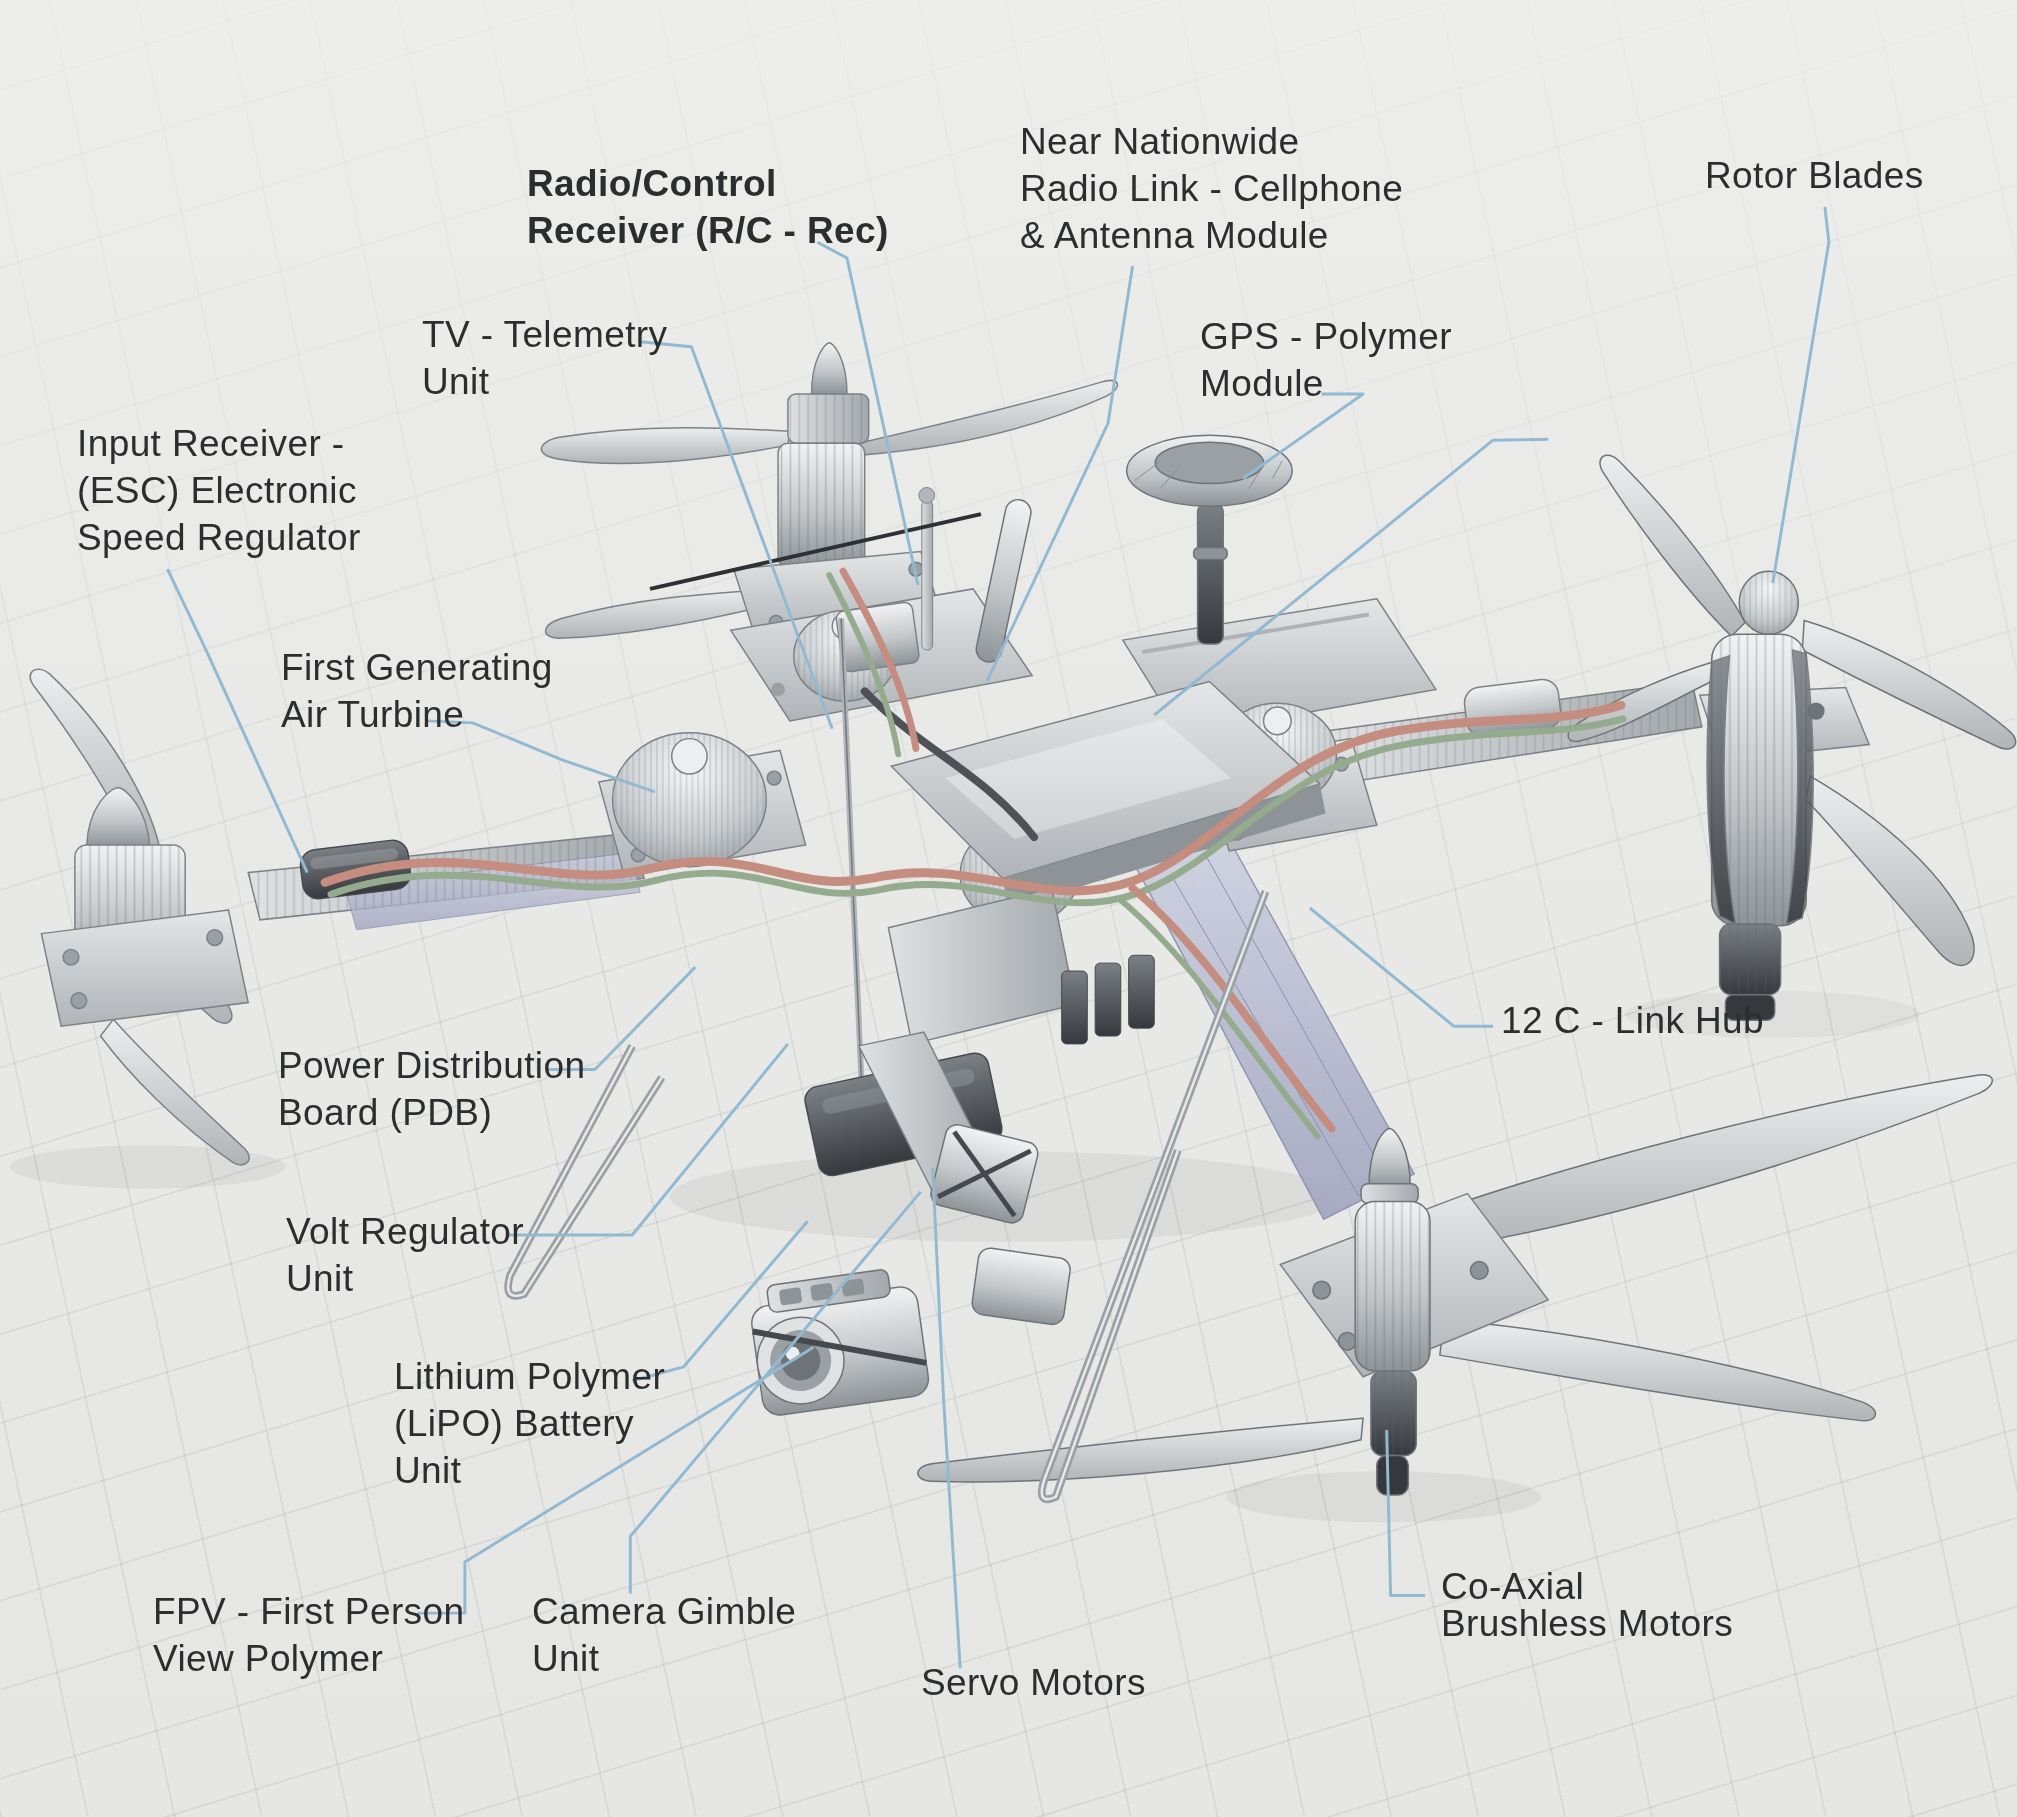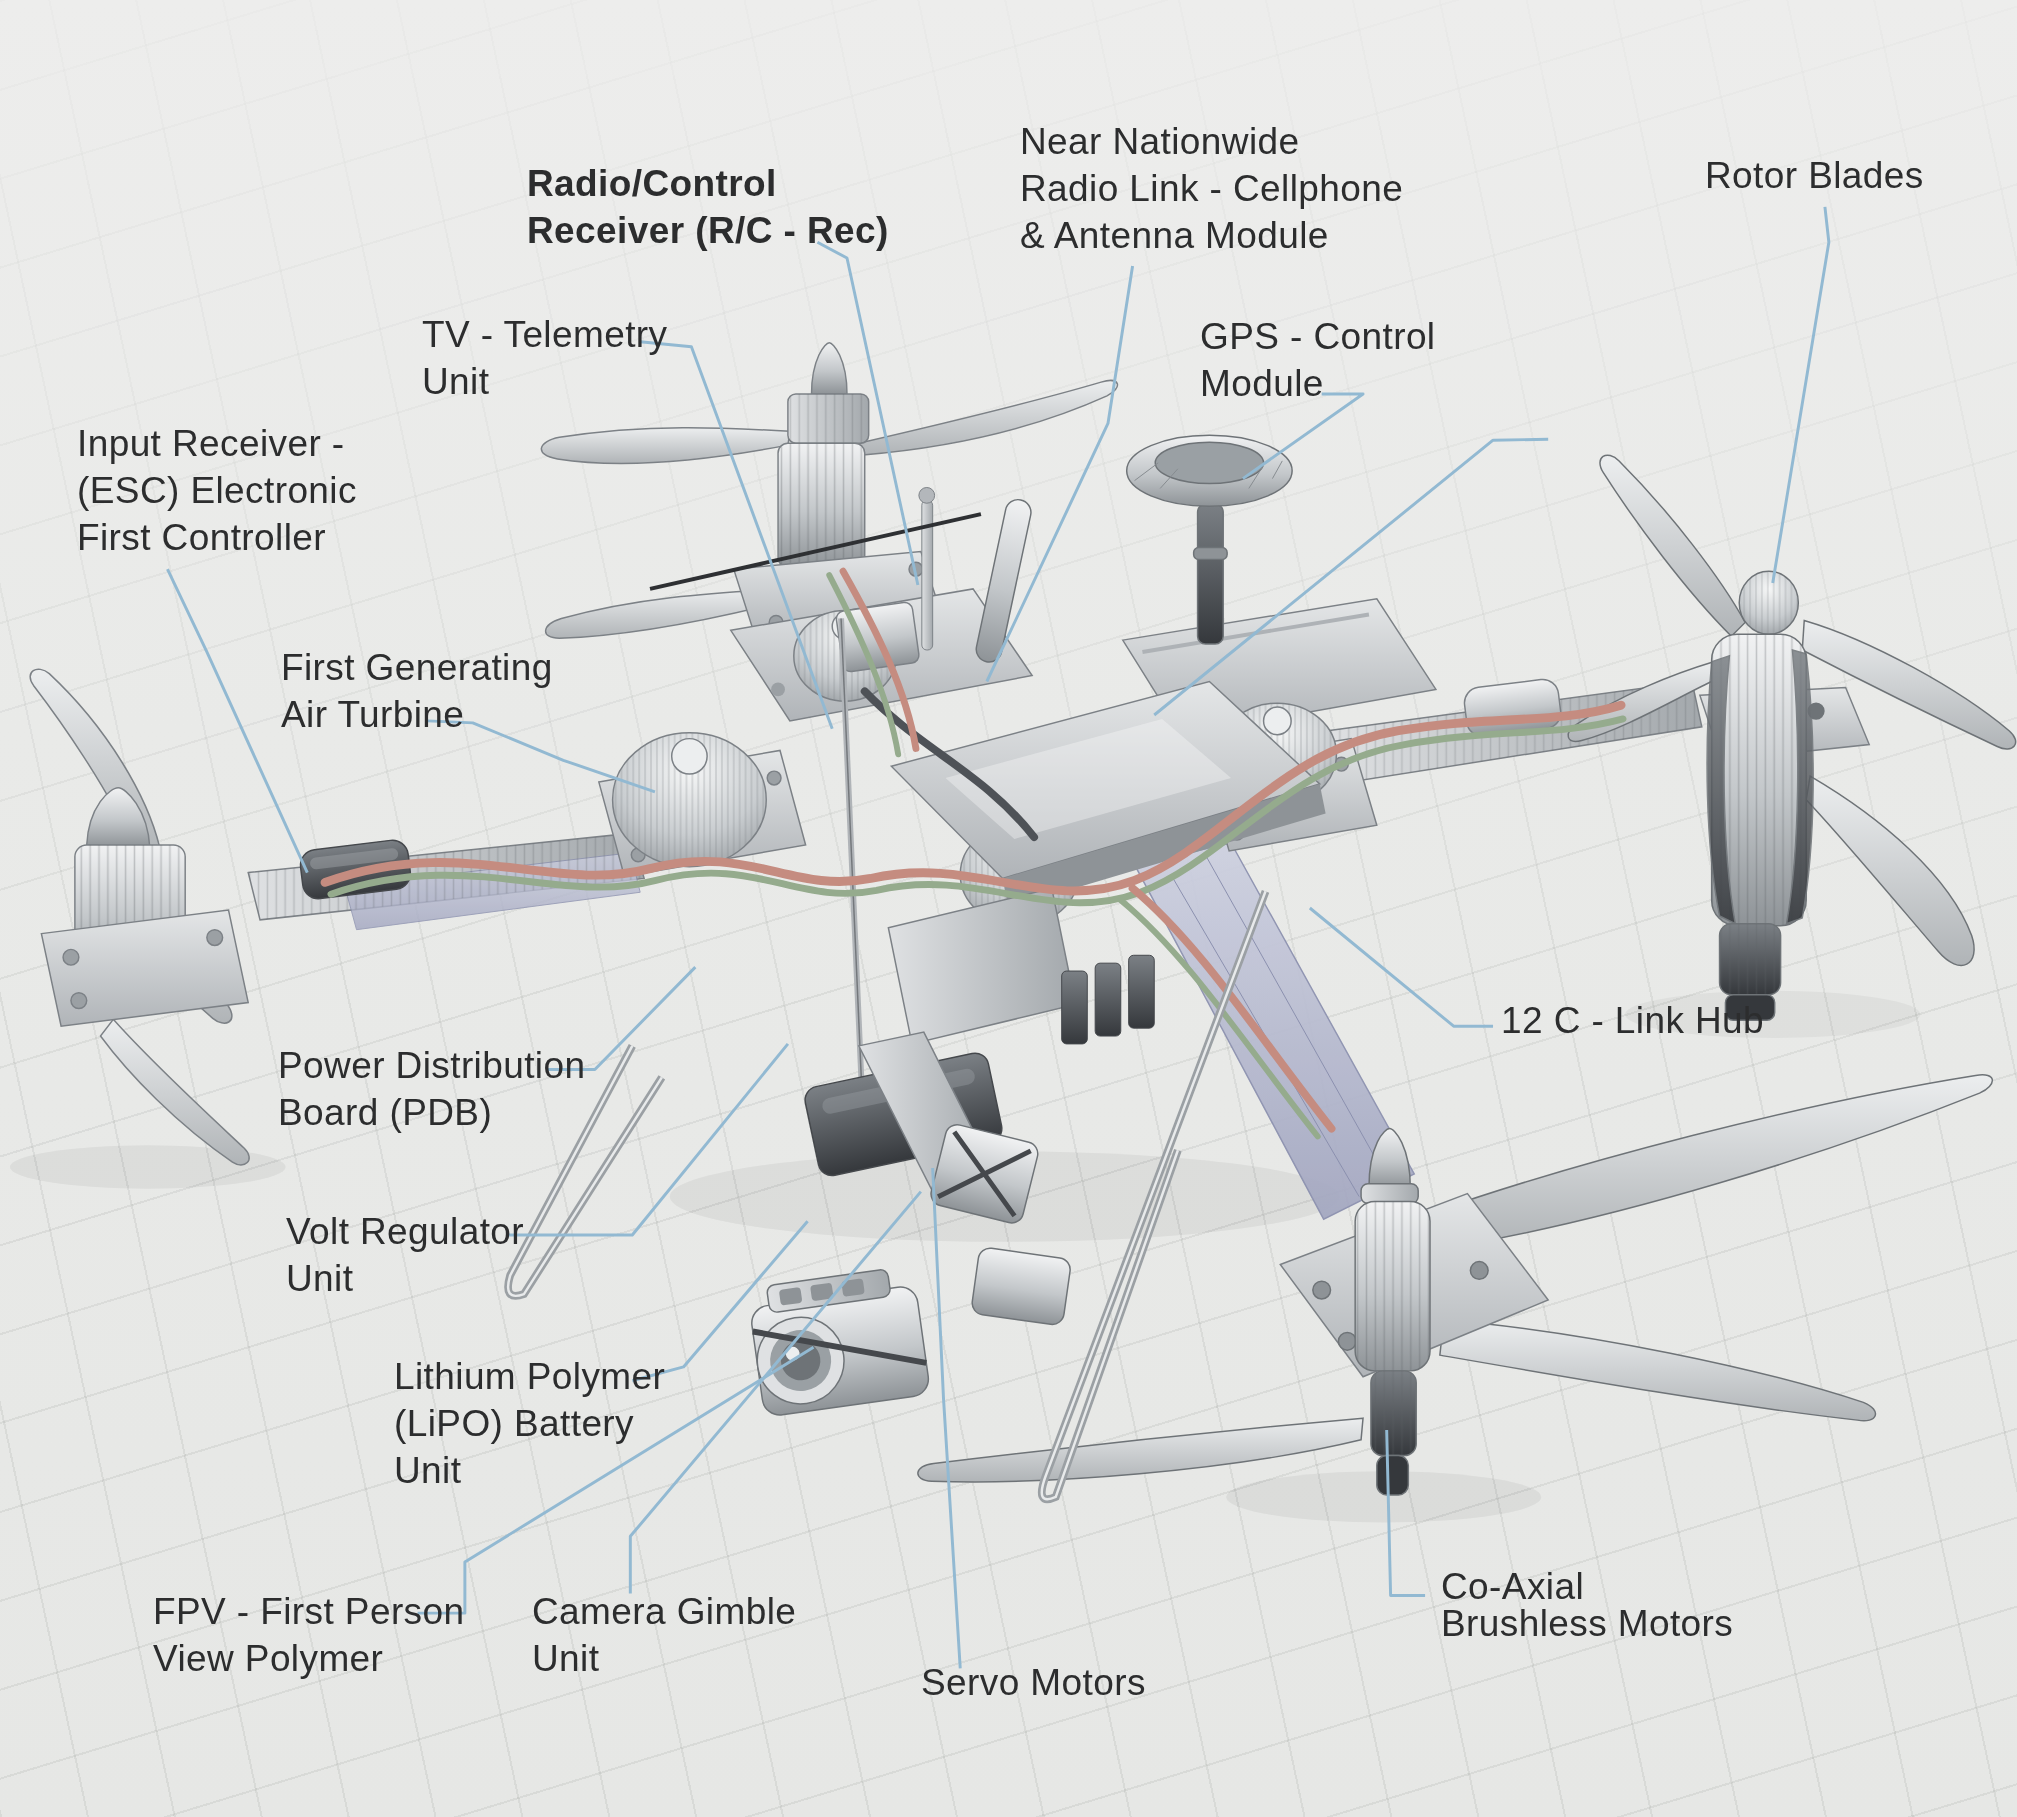--- a/index.html
+++ b/index.html
@@ -307,29 +307,29 @@
 <div class="lbl" style="left:1689px;top:152px;margin-left:16px;">
   <div>Rotor Blades</div>
 </div>
 
 <div class="lbl" style="left:422px;top:311px;">
   <div>TV - Telemetry</div>
   <div>Unit</div>
 </div>
 
 <div class="lbl" style="left:1200px;top:313px;">
-  <div>GPS - Control</div>
+  <div>GPS - Polymer</div>
   <div>Module</div>
 </div>
 
 
 <div class="lbl" style="left:77px;top:420px;">
   <div>Input Receiver -</div>
   <div>(ESC) Electronic</div>
-  <div>First Controller</div>
+  <div>Speed Regulator</div>
 </div>
 
 <div class="lbl" style="left:281px;top:644px;">
   <div>First Generating</div>
   <div>Air Turbine</div>
 </div>
 
 <div class="lbl" style="left:278px;top:1042px;">
   <div>Power Distribution</div>
   <div>Board (PDB)</div>

